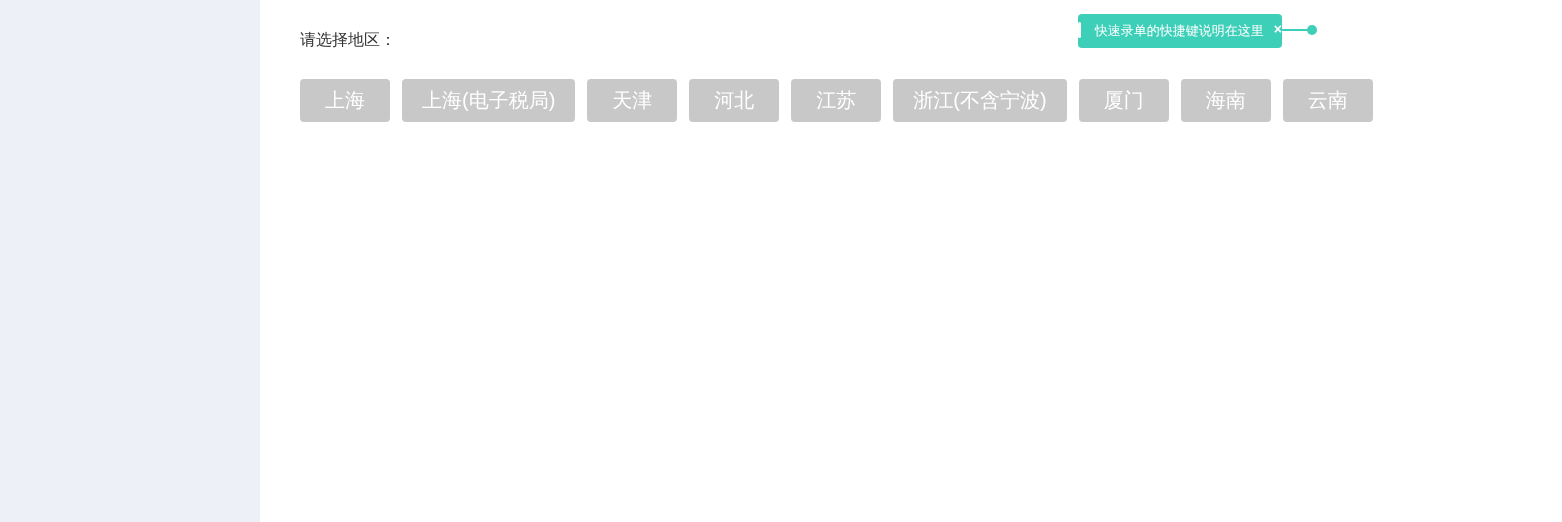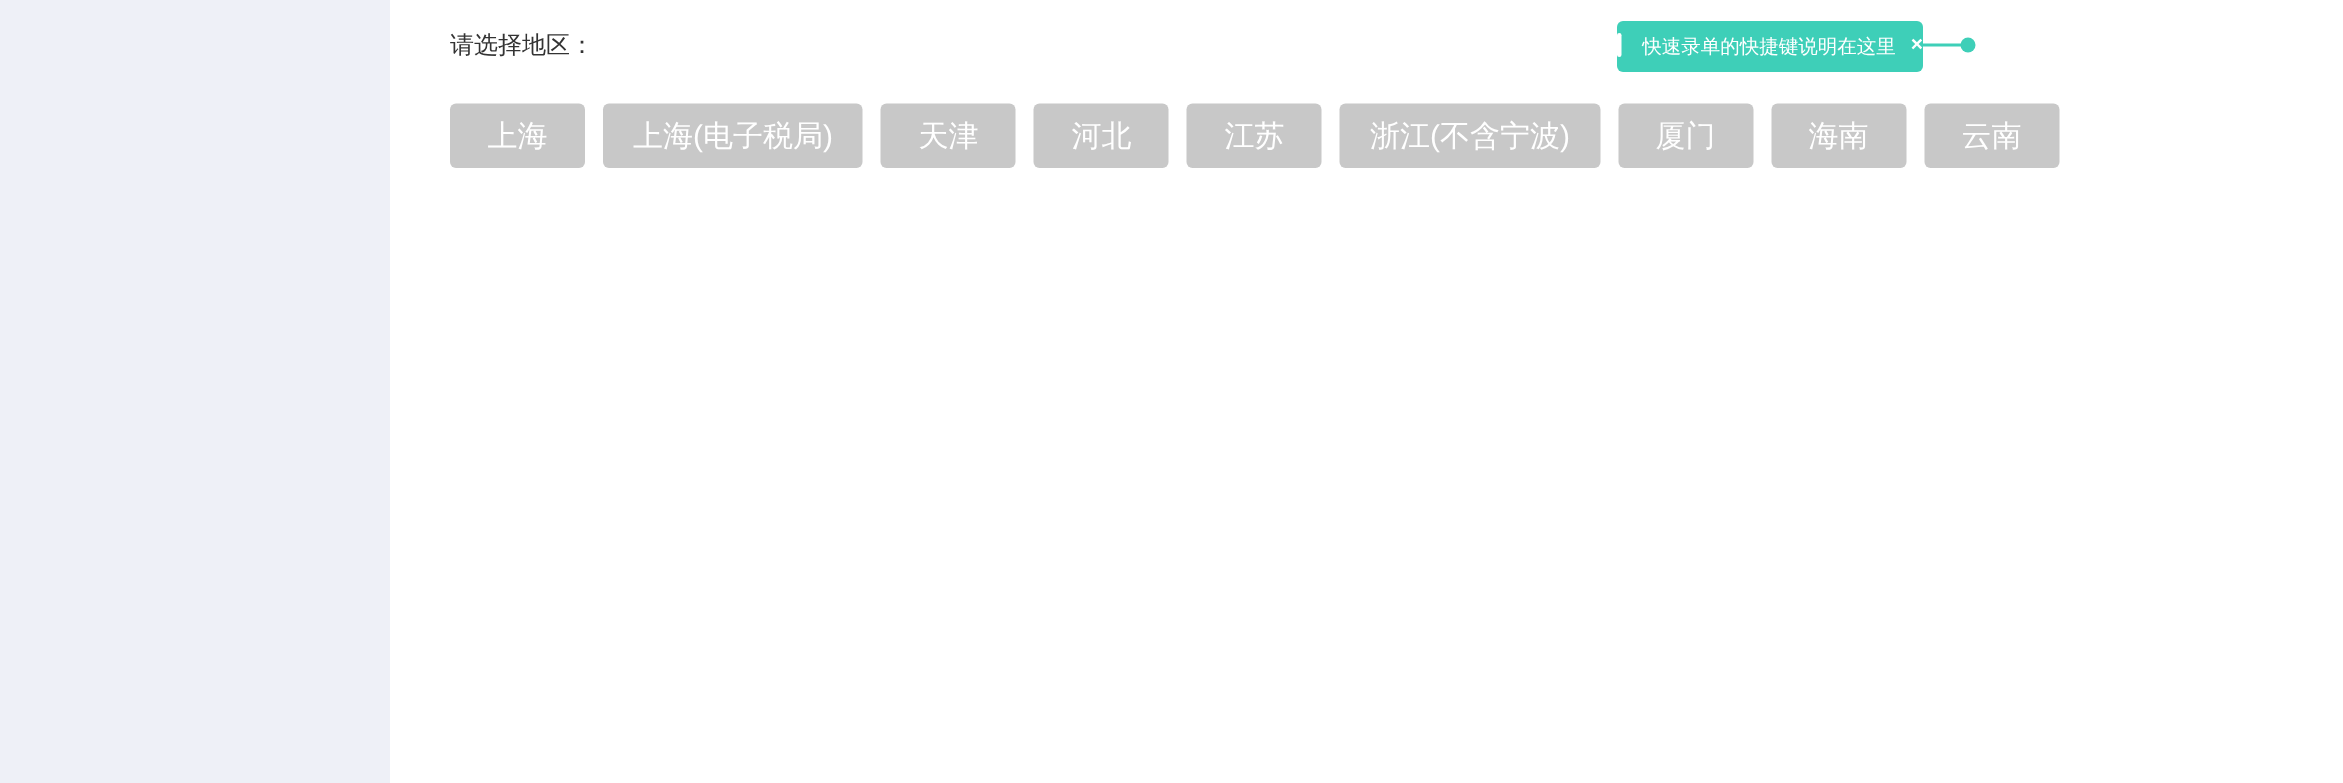--- a/index.html
+++ b/index.html
@@ -26,21 +26,21 @@
       background: #eef0f7;
     }
 
     .main-content {
       position: absolute;
       left: 260px;
       top: 0;
       right: 0;
       bottom: 0;
       background: #ffffff;
-      padding: 20px 40px;
+      padding: 30px 40px;
     }
 
     .page-title {
       font-size: 16px;
       color: #333;
       font-weight: normal;
       margin-bottom: 28px;
     }
 
     .region-buttons {

